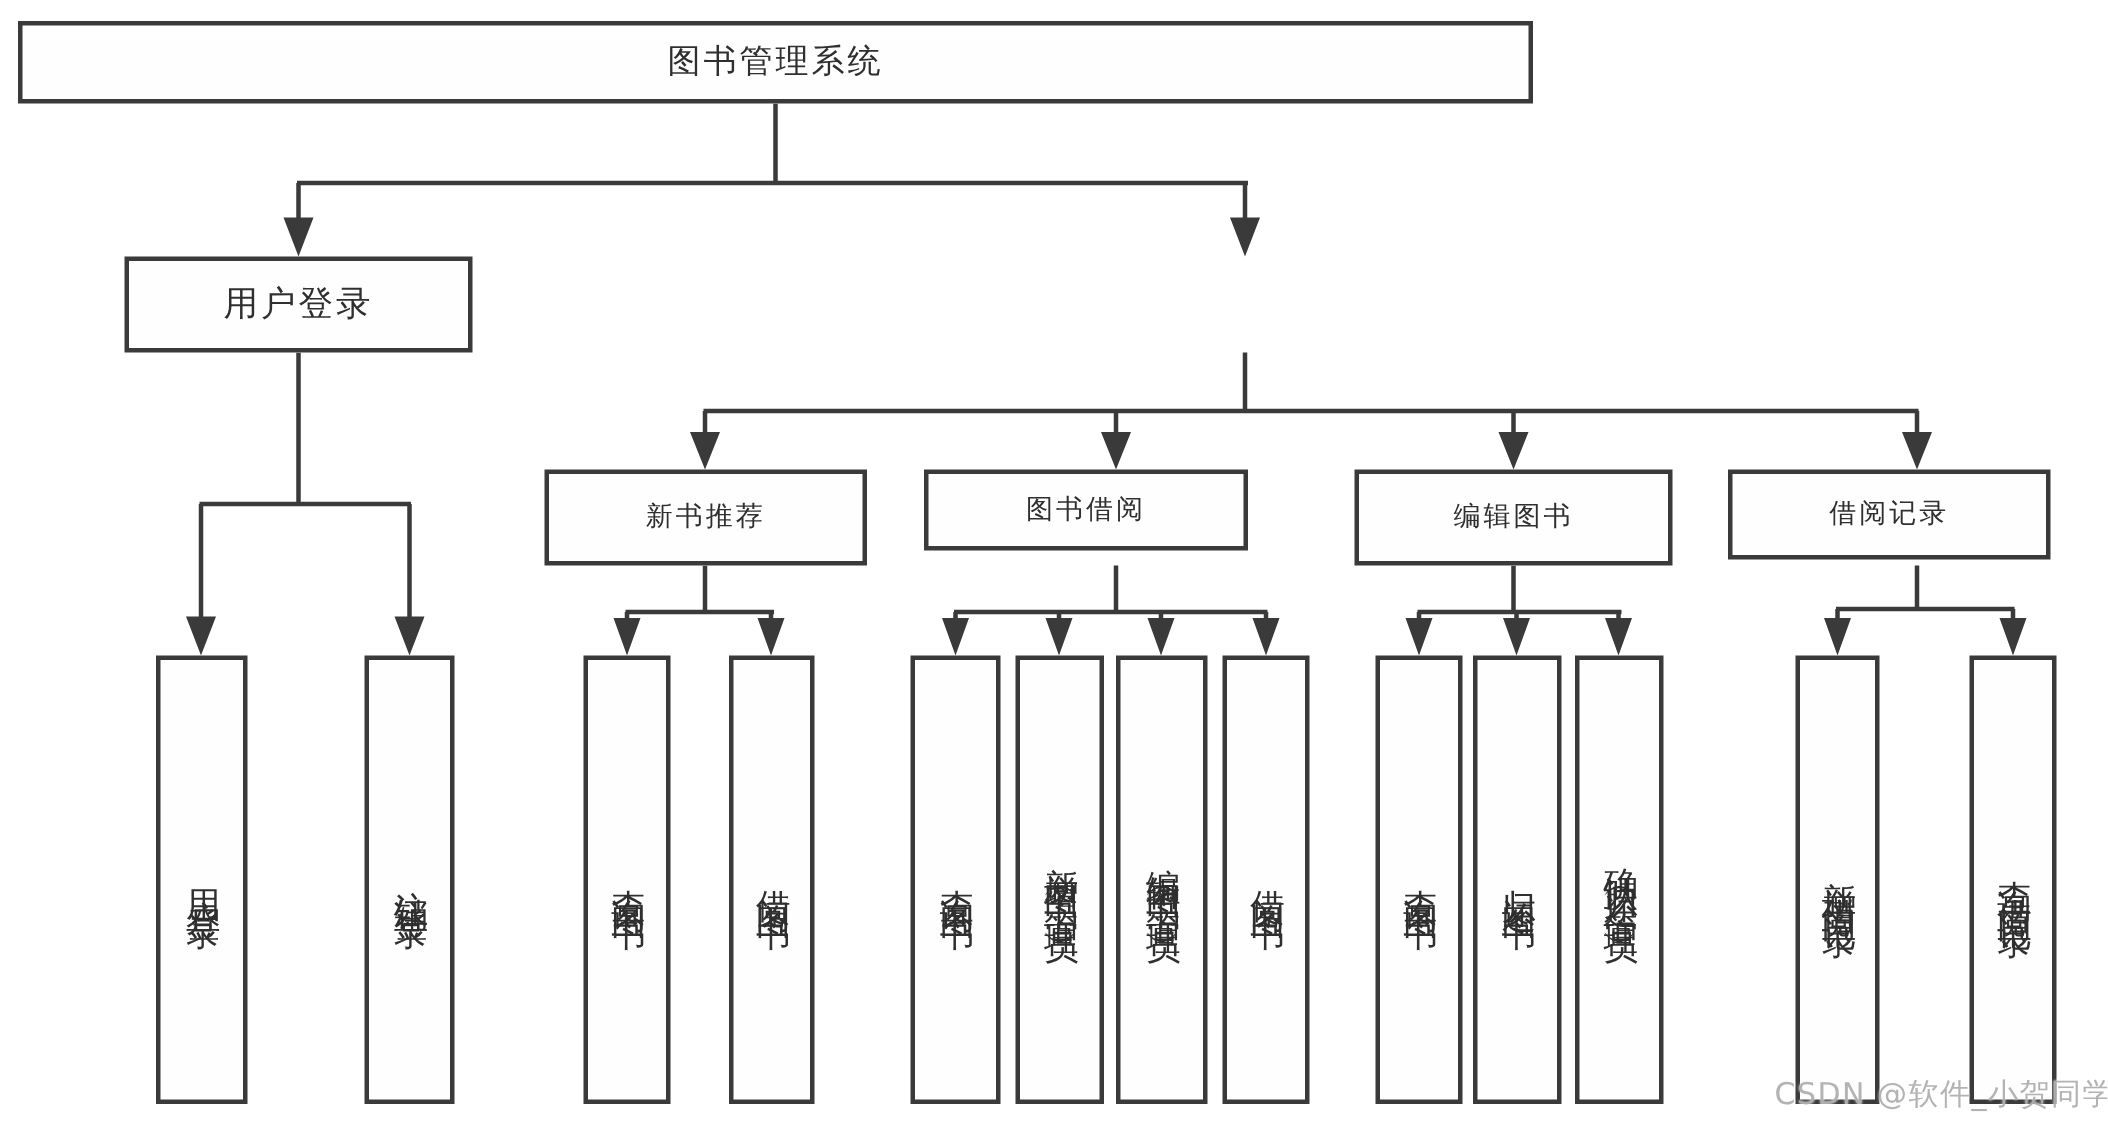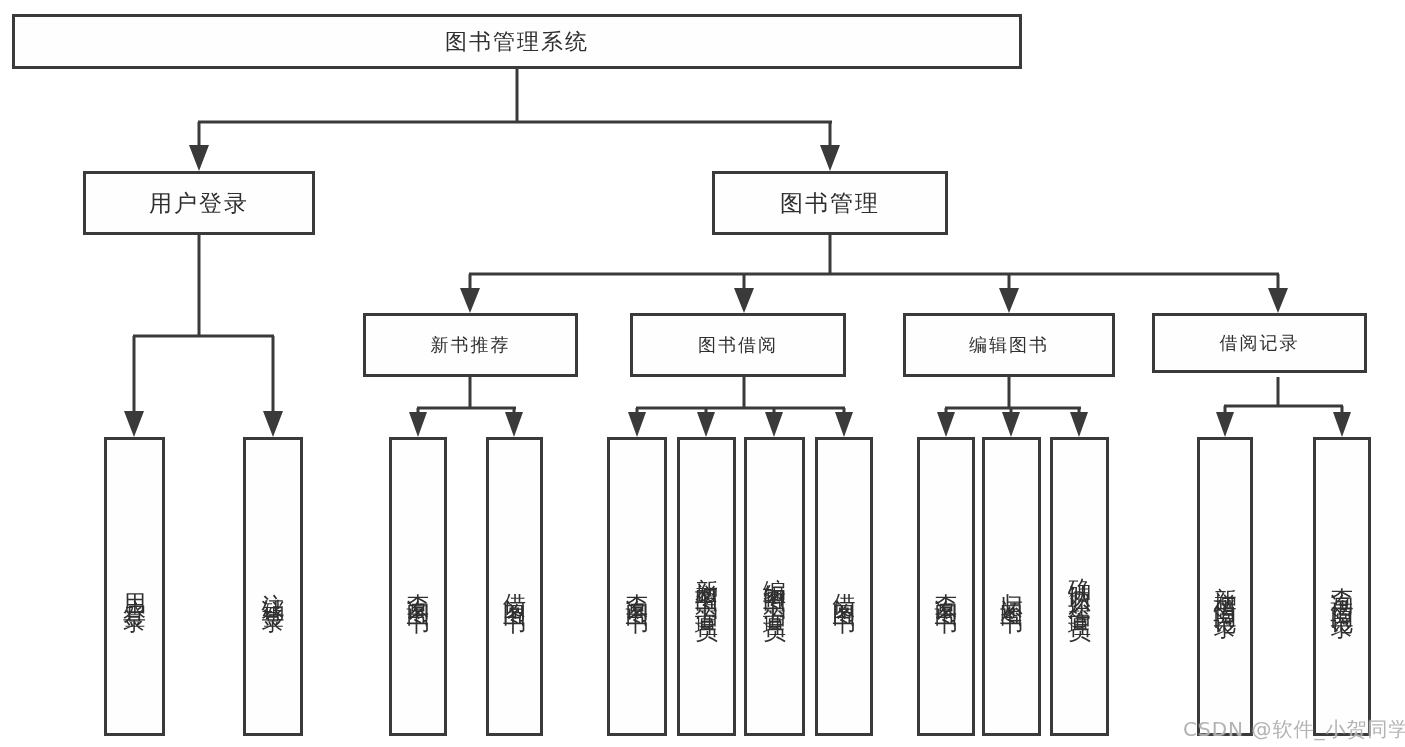--- a/index.html
+++ b/index.html
@@ -87,28 +87,25 @@
     </g>
   </svg>
 
   <div class="box" style="left:12px; top:14px; width:1010px; height:55px;">
     <span class="hlabel root-label">图书管理系统</span>
   </div>
 
   <div class="box" style="left:83px; top:171px; width:232px; height:64px;">
     <span class="hlabel l2-label">用户登录</span>
   </div>
-  <div class="box" style="left:712px; top:171px; width:236px; height:64px;">
-    <span class="hlabel l2-label">图书管理</span>
-  </div>
 
   <div class="box" style="left:363px; top:313px; width:215px; height:64px;">
     <span class="hlabel l3-label">新书推荐</span>
   </div>
-  <div class="box" style="left:630px; top:313px; width:216px; height:64px;">
+  <div class="box" style="left:616px; top:313px; width:216px; height:54px;">
     <span class="hlabel l3-label">图书借阅</span>
   </div>
   <div class="box" style="left:903px; top:313px; width:212px; height:64px;">
     <span class="hlabel l3-label">编辑图书</span>
   </div>
   <div class="box" style="left:1152px; top:313px; width:215px; height:60px;">
     <span class="hlabel l3-label">借阅记录</span>
   </div>
 
   <div class="box" style="left:104px; top:437px; width:61px; height:299px;">

